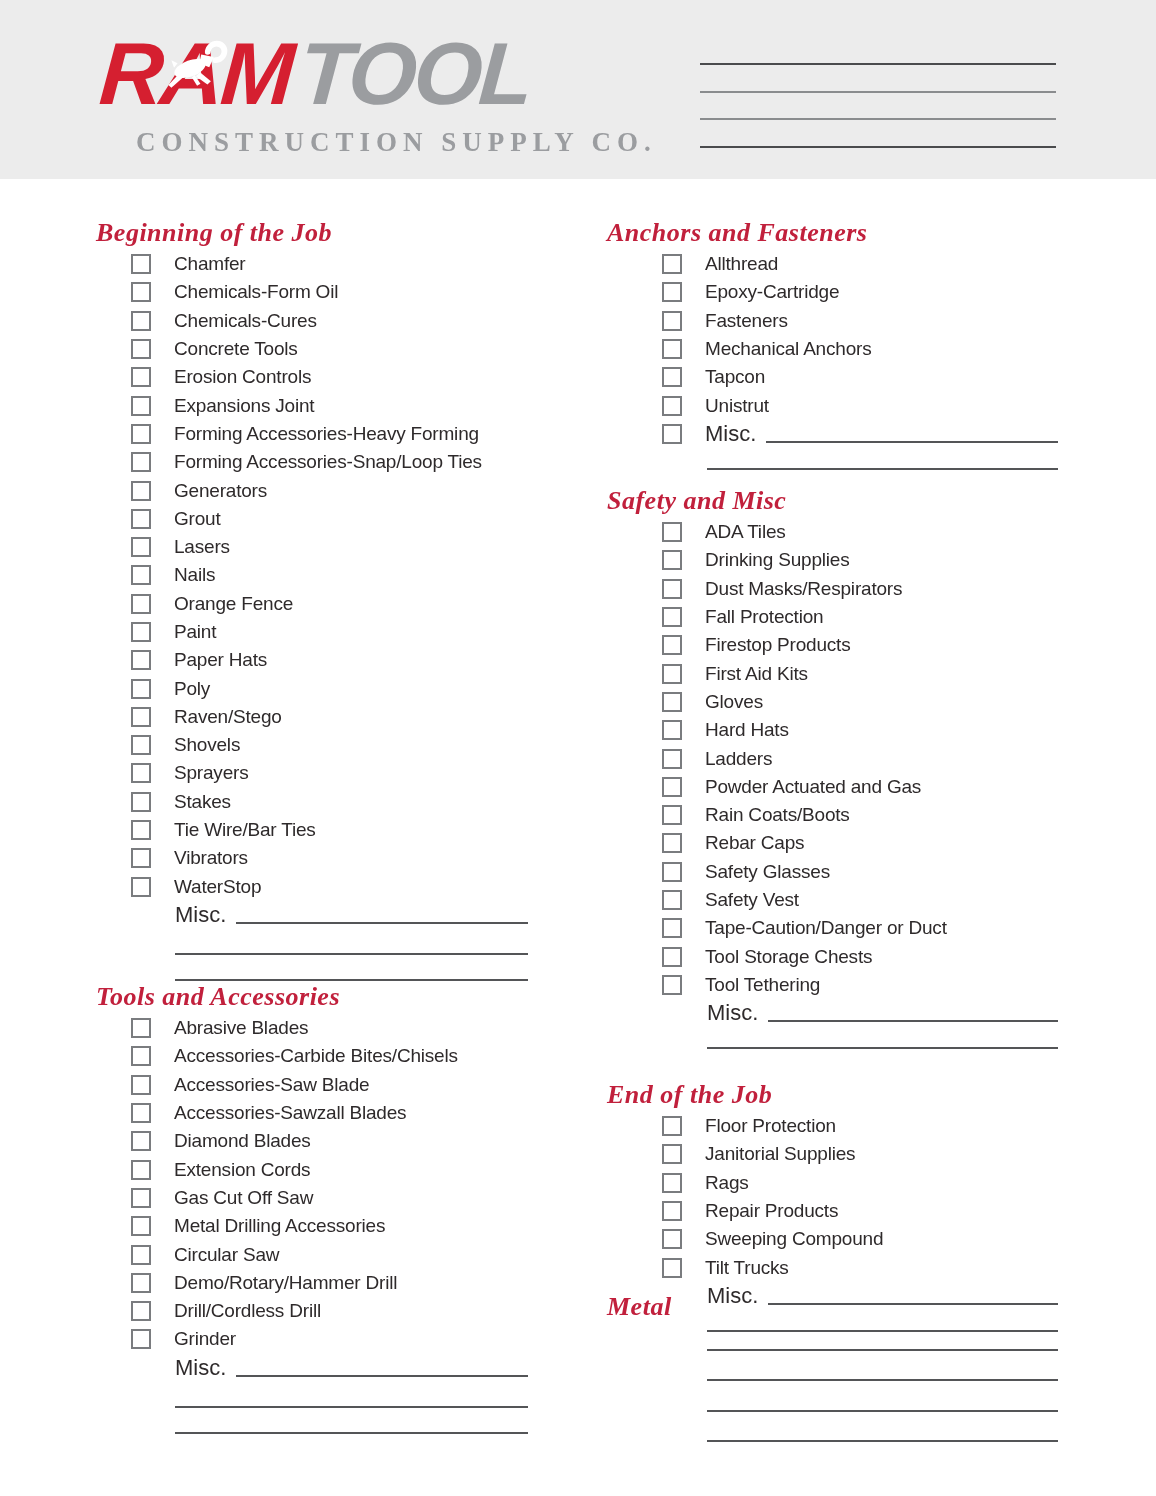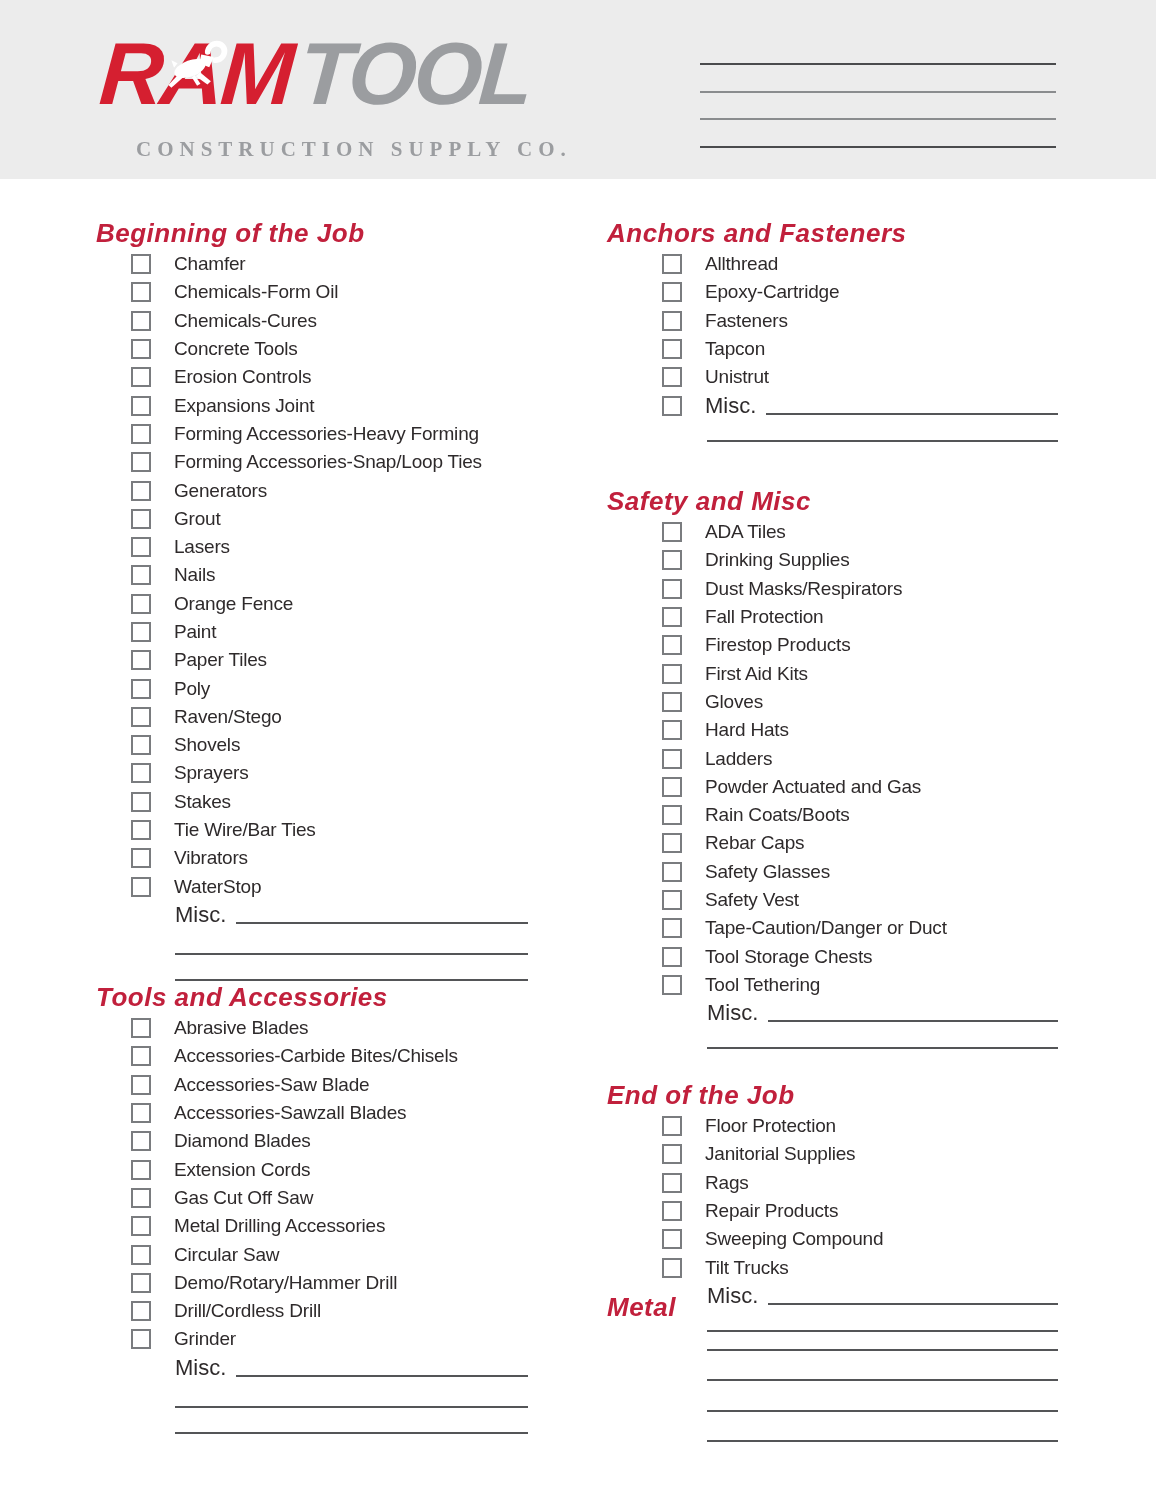--- a/index.html
+++ b/index.html
@@ -16,40 +16,40 @@
   .logo-row{
     display:flex;align-items:flex-start;
     font-style:italic;font-weight:bold;
     font-size:88px;line-height:88px;letter-spacing:-3px;
     transform:skewX(-4deg);
   }
   .brand-ram{color:var(--brand-red,#d51f30);position:relative;}
   .brand-tool{color:var(--brand-gray,#9b9da0);margin-left:8px;}
   .ram-svg{position:absolute;left:64px;top:4px;width:64px;height:60px;}
   .tagline{
-    margin-top:19px;padding-left:36px;
+    margin-top:9px;padding-left:36px;
     font-family:"Liberation Serif",serif;font-weight:bold;
-    font-size:21px;letter-spacing:6px;color:var(--brand-gray,#97999c);
+    font-size:27px;letter-spacing:6px;color:var(--brand-gray,#97999c);
     font-style:normal;
   }
   .header-lines{position:absolute;left:700px;top:63px;width:356px;}
   .header-line{height:2px;margin-bottom:25.5px;background:#4a4b4d;}
   .header-line.mid{background:#8a8c8e;}
 
   
   .section{position:absolute;}
   #sec-beginning{left:96px;top:218px;width:432px;}
   #sec-tools{left:96px;top:982px;width:432px;}
   #sec-anchors{left:607px;top:218px;width:451px;}
   #sec-safety{left:607px;top:470px;width:451px;margin-top:16px;}
   #sec-end{left:607px;top:1080px;width:451px;}
   #sec-notes{left:607px;top:1292px;width:451px;}
 
   .sec-title{
-    font-family:Liberation Sans, sans-serif;font-style:italic;font-weight:bold;
+    font-family:Liberation Serif, serif;font-style:italic;font-weight:bold;
     font-size:26px;line-height:30px;letter-spacing:0.5px;
     color:var(--heading-red,#c1203c);margin:0 0 2px 0;
   }
   .row{display:flex;align-items:center;height:28.3px;}
   .checkbox{
     width:16px;height:16px;flex:none;
     border:2px solid var(--checkbox-border,#7a7c7f);background:transparent;
   }
   .item-label{
     margin-left:23px;font-size:19px;color:var(--text,#2e2a2b);
@@ -159,21 +159,21 @@
           <div class="row">
             <div class="checkbox"></div>
             <span class="item-label">Orange Fence</span>
           </div>
           <div class="row">
             <div class="checkbox"></div>
             <span class="item-label">Paint</span>
           </div>
           <div class="row">
             <div class="checkbox"></div>
-            <span class="item-label">Paper Tiles</span>
+            <span class="item-label">Paper Hats</span>
           </div>
           <div class="row">
             <div class="checkbox"></div>
             <span class="item-label">Poly</span>
           </div>
           <div class="row">
             <div class="checkbox"></div>
             <span class="item-label">Raven/Stego</span>
           </div>
           <div class="row">
@@ -277,20 +277,24 @@
           <div class="row">
             <div class="checkbox"></div>
             <span class="item-label">Epoxy-Cartridge</span>
           </div>
           <div class="row">
             <div class="checkbox"></div>
             <span class="item-label">Fasteners</span>
           </div>
           <div class="row">
             <div class="checkbox"></div>
+            <span class="item-label">Mechanical Anchors</span>
+          </div>
+          <div class="row">
+            <div class="checkbox"></div>
             <span class="item-label">Tapcon</span>
           </div>
           <div class="row">
             <div class="checkbox"></div>
             <span class="item-label">Unistrut</span>
           </div>
           <div class="row misc-row">
             <div class="checkbox"></div>
             <span class="misc-label">Misc.</span>
             <div class="fill-line"></div>

